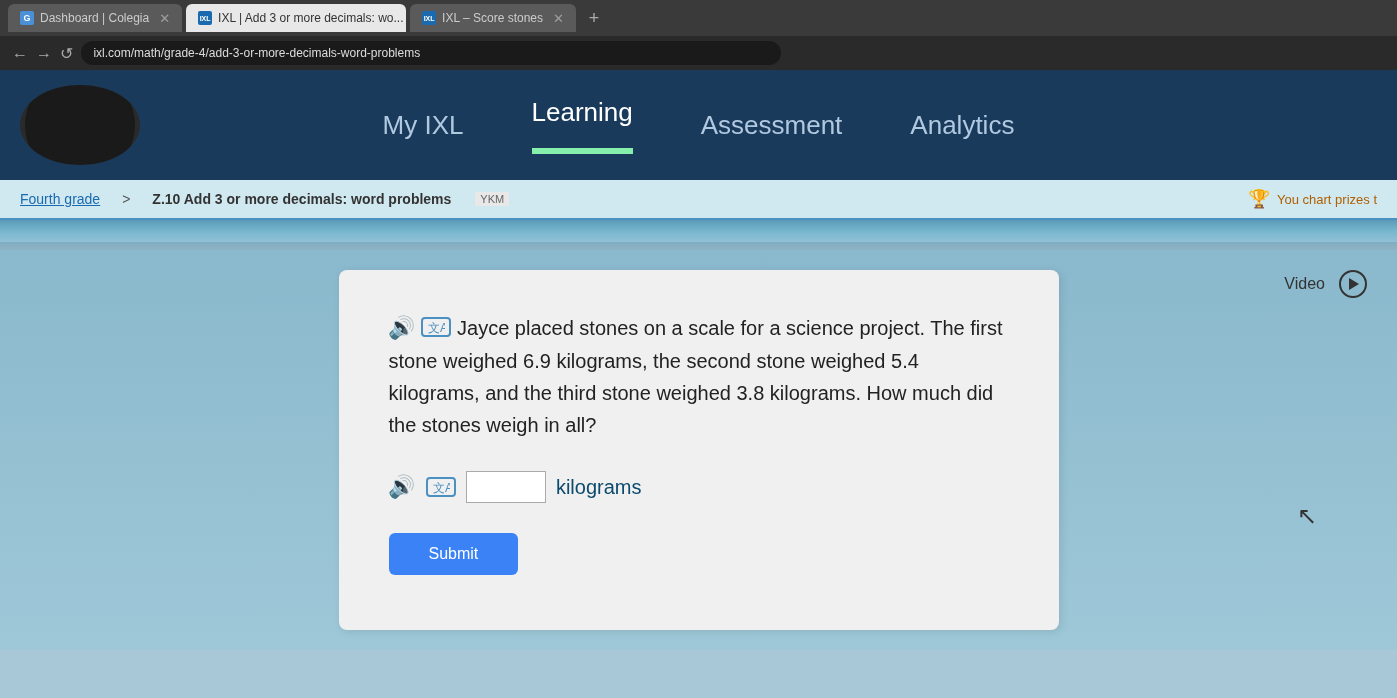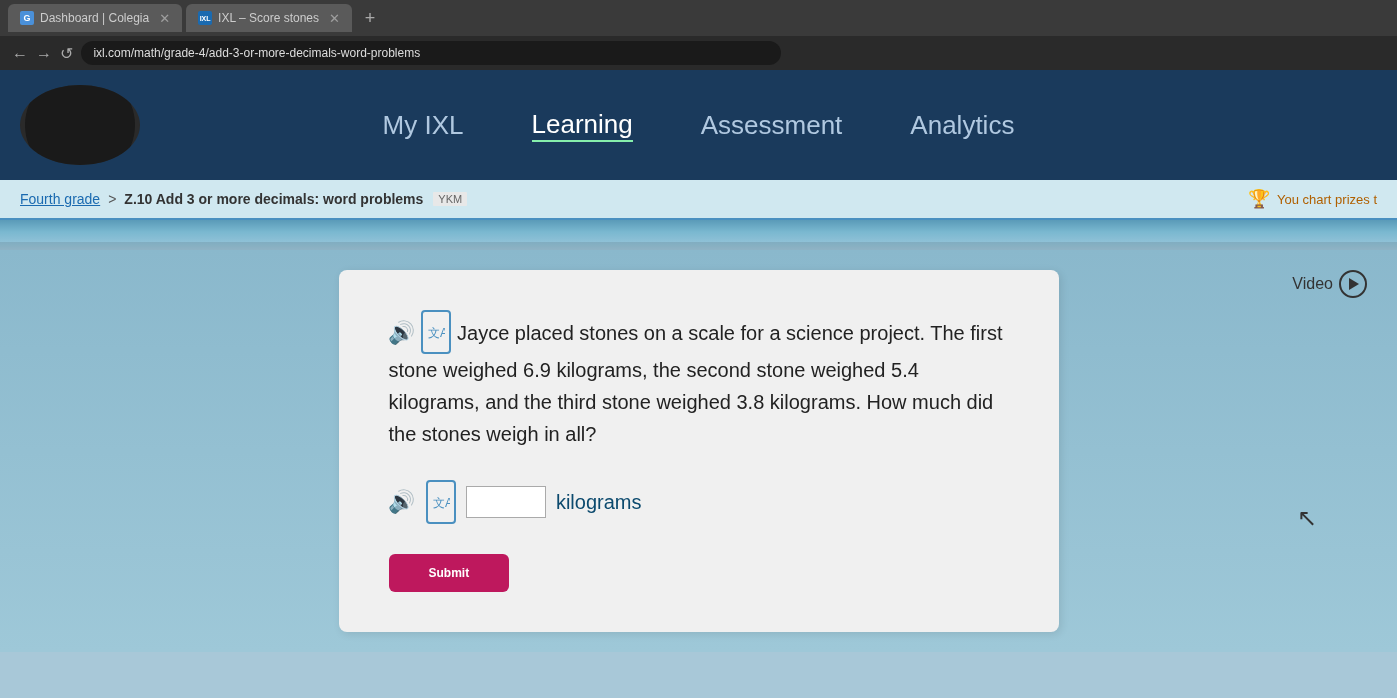--- a/index.html
+++ b/index.html
@@ -128,34 +128,34 @@
       align-items: center;
     }
     .nav-link {
       color: #b0c8e0;
       font-size: 26px;
       cursor: pointer;
       text-decoration: none;
     }
     .nav-link.active {
       color: white;
-      border-bottom: 2px solid #86efac;
-      padding-bottom: 0;
+      border-bottom: 6px solid #86efac;
+      padding-bottom: 20px;
     }
 
     
     .breadcrumb-bar {
       background: #d0e8f0;
       height: 40px;
       display: flex;
       align-items: center;
       padding: 0 20px;
       font-size: 14px;
       color: #2a5a8a;
-      gap: 4px;
+      gap: 18px;
       border-bottom: 2px solid #4a90c0;
     }
     .breadcrumb-link {
       color: #1a6ab0;
       cursor: pointer;
       text-decoration: underline;
     }
     .breadcrumb-sep { color: #555; margin: 0 4px; }
     .breadcrumb-current { font-weight: bold; color: #333; }
     .breadcrumb-code {
@@ -227,21 +227,21 @@
       cursor: pointer;
       color: #333;
       font-size: 22px;
     }
     .speaker-icon { color: #2a6ab0; }
     .translate-icon {
       display: inline-flex;
       align-items: center;
       justify-content: center;
       width: 30px;
-      height: 44px;
+      height: 20px;
       border: 2px solid #4a90c0;
       border-radius: 4px;
       cursor: pointer;
       font-size: 13px;
       color: #4a90c0;
     }
 
     .answer-row {
       display: flex;
       align-items: center;
@@ -255,38 +255,38 @@
       background: white;
       font-size: 16px;
       padding: 0 6px;
     }
     .unit-label {
       font-size: 20px;
       color: #0c4a6e;
     }
 
     .submit-btn {
-      background: #be185d;
+      background: #3b82f6;
       color: white;
       border: none;
       border-radius: 6px;
       padding: 12px 40px;
-      font-size: 12px;
-      font-weight: bold;
+      font-size: 16px;
+      font-weight: normal;
       cursor: pointer;
     }
 
     
     .video-btn {
       position: absolute;
       top: 20px;
       right: 30px;
       display: flex;
       align-items: center;
-      gap: 6px;
+      gap: 14px;
       color: #333;
       font-size: 16px;
       cursor: pointer;
     }
     .video-circle {
       width: 28px;
       height: 28px;
       border: 2px solid #333;
       border-radius: 50%;
       display: flex;
@@ -313,20 +313,25 @@
     }
   </style>
 </head>
 <body>
 
 <div class="browser-chrome">
   <div class="tab inactive">
     <div class="tab-favicon" style="background:#4a90d9;font-size:9px;">G</div>
     <span>Dashboard | Colegia</span>
     <span class="tab-close">✕</span>
+  </div>
+  <div class="tab active">
+    <div class="tab-favicon" style="background:#1a6ab0;font-size:7px;font-weight:bold;">IXL</div>
+    <span>IXL | Add 3 or more decimals: wo...</span>
+
   </div>
   <div class="tab inactive">
     <div class="tab-favicon" style="background:#1a6ab0;font-size:7px;font-weight:bold;">IXL</div>
     <span>IXL – Score stones</span>
     <span class="tab-close">✕</span>
   </div>
   <div class="tab-new">+</div>
 </div>
 
 <div class="address-bar">

